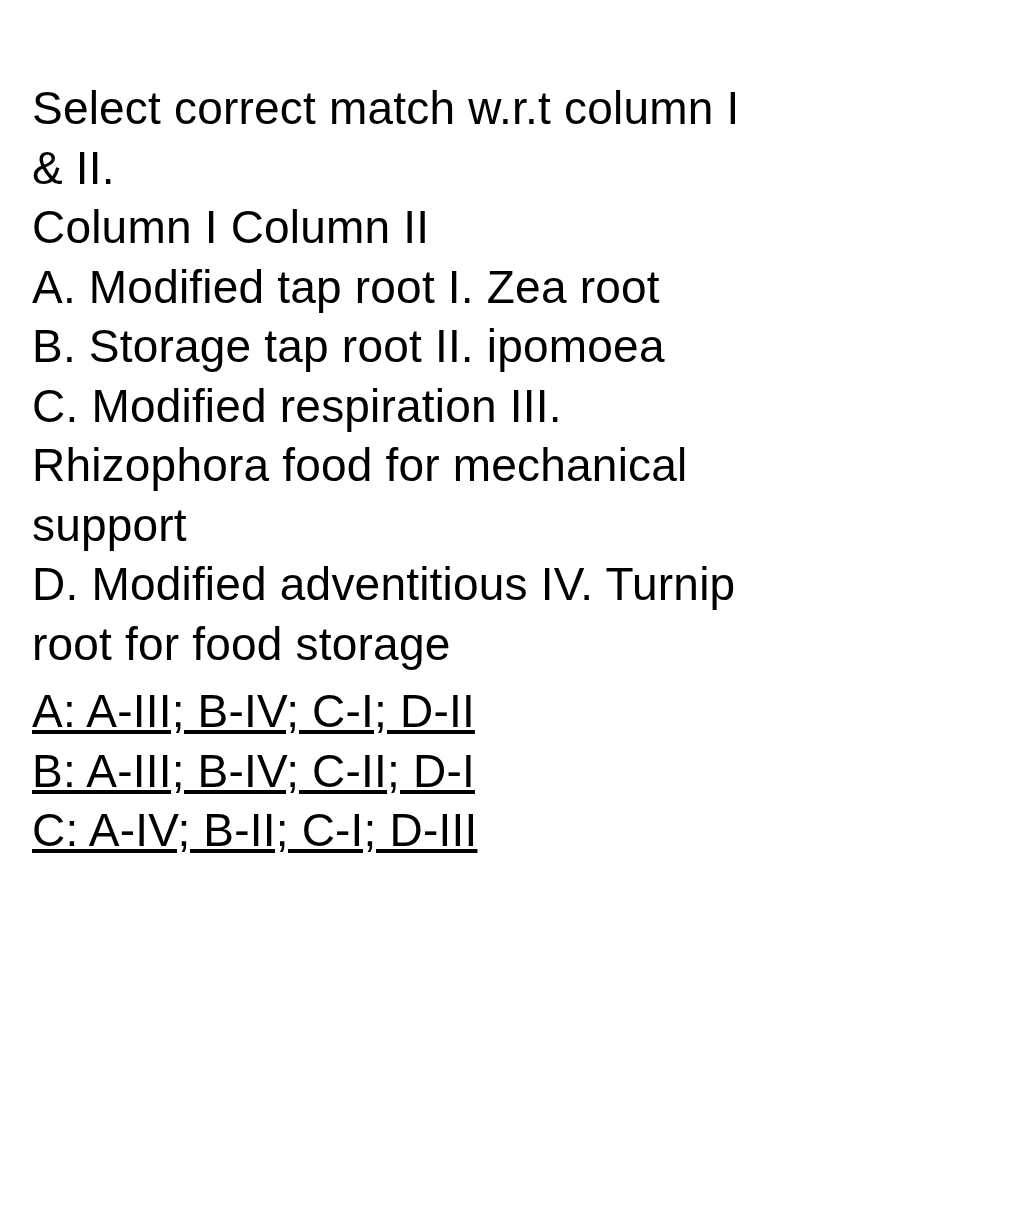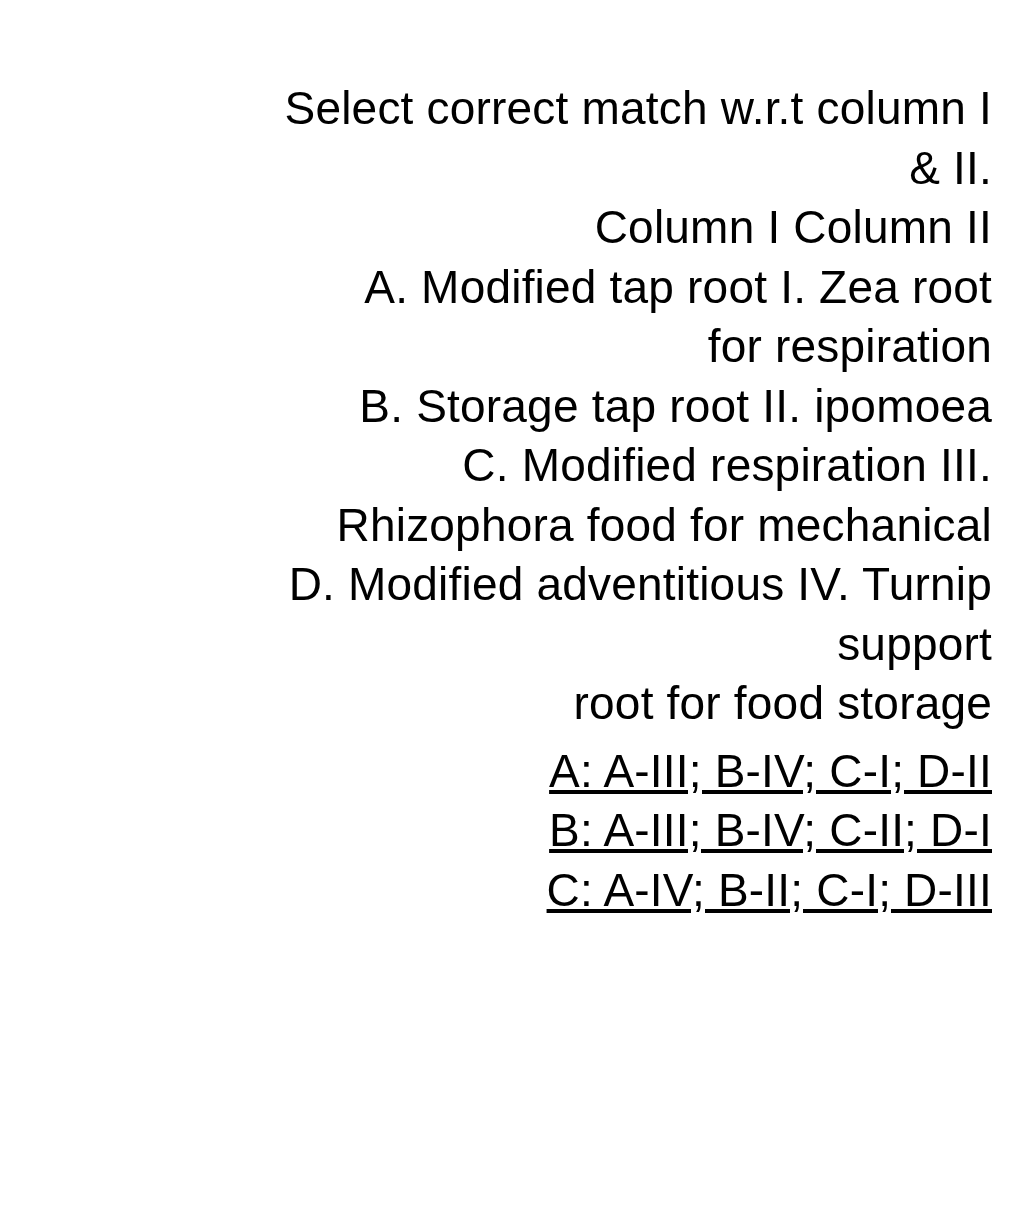--- a/index.html
+++ b/index.html
@@ -15,41 +15,39 @@
     color: #000000;
     padding: 80px 32px 40px 32px;
   }
   .content {
     font-size: 46px;
     line-height: 1.25;
     letter-spacing: 0.2px;
   }
   .block {
     margin-bottom: 2px;
-    text-align: right;
   }
   .answers {
     margin-top: 10px;
     text-decoration: underline;
   }
 </style>
 </head>
 <body>
 
 <div class="content">
   <div class="block">Select correct match w.r.t column I</div>
   <div class="block">&amp; II.</div>
   <div class="block">Column I Column II</div>
   <div class="block">A. Modified tap root I. Zea root</div>
-  <div class="block">for respiration</div>
   <div class="block">B. Storage tap root II. ipomoea</div>
   <div class="block">C. Modified respiration III.</div>
   <div class="block">Rhizophora food for mechanical</div>
+  <div class="block">support</div>
   <div class="block">D. Modified adventitious IV. Turnip</div>
-  <div class="block">support</div>
   <div class="block">root for food storage</div>
 
   <div class="answers">
     <div class="block">A:  A-III; B-IV; C-I; D-II</div>
     <div class="block">B:  A-III; B-IV; C-II; D-I</div>
     <div class="block">C:  A-IV; B-II; C-I; D-III</div>
   </div>
 </div>
 
 </body></html>

